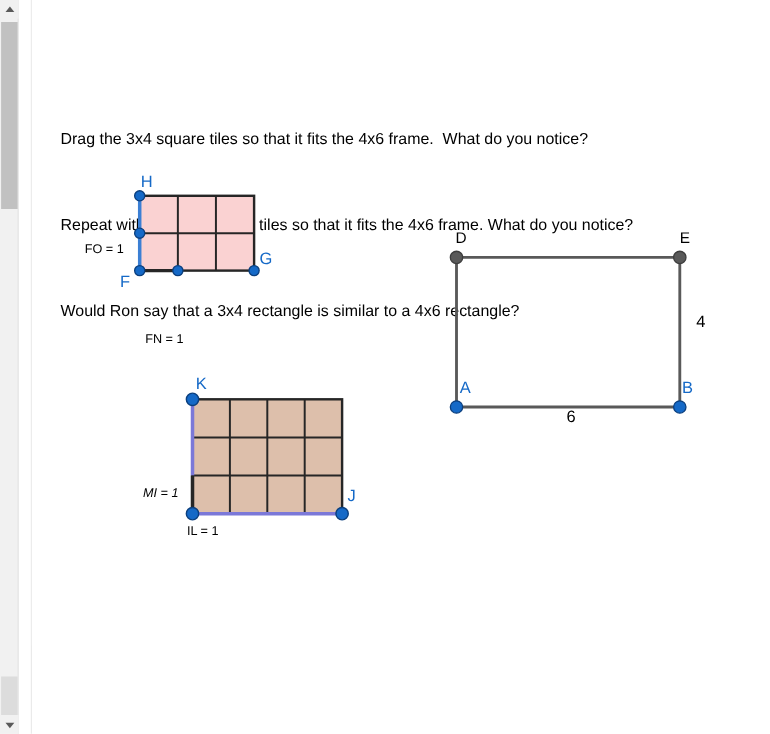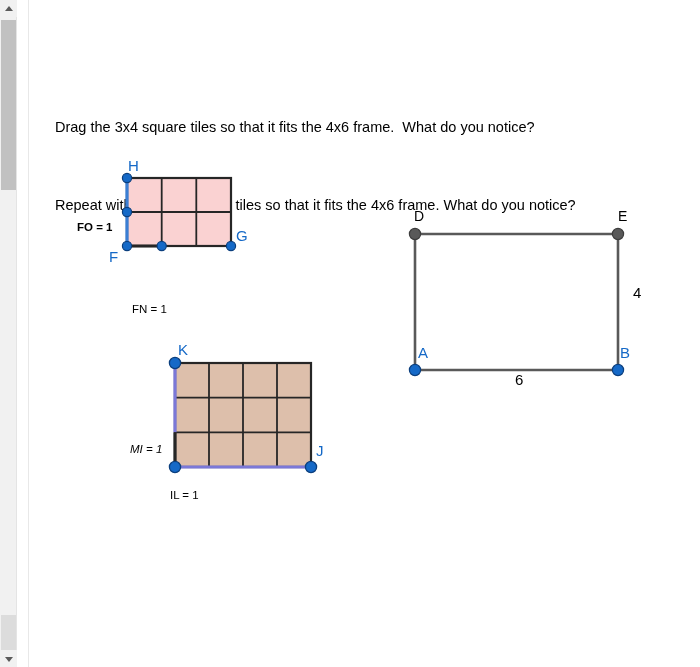--- a/index.html
+++ b/index.html
@@ -100,21 +100,21 @@
 
   svg { display: block; overflow: visible; }
 
   .lbl {
     position: absolute;
     font-size: 14px;
     white-space: nowrap;
   }
   .lbl.blue  { color: #1569c7; font-size: 15px; }
   .lbl.black { color: #000000; }
-  .lbl.bold  { font-weight: bold; font-size: 11.5px; }
+  .lbl.bold  { font-weight: normal; font-size: 11.5px; }
   .lbl.bolditalic { font-weight: normal; font-style: italic; font-size: 11.5px; }
   .lbl.small { font-size: 11.5px; }
   .lbl.dim   { color: #000000; font-size: 15px; }
 </style>
 </head>
 <body>
 
 <div id="scrollbar">
   <div id="sb-track-lower"></div>
   <div id="sb-thumb"></div>
@@ -125,20 +125,21 @@
     <span class="tri"></span>
   </div>
 </div>
 <div id="outer-gap"></div>
 
 <div id="canvas">
 
   <div id="prompt">
     <div>Drag the 3x4 square tiles so that it fits the 4x6 frame.  What do you notice?</div>
     <div>Repeat with the 2x3 square tiles so that it fits the 4x6 frame. What do you notice?</div>
+    <div>Would Ron say that a 3x4 rectangle is similar to a 4x6 rectangle?</div>
   </div>
 
   <div class="figure" style="left:0; top:0;">
 
     <svg width="671" height="667" style="position:absolute;left:0;top:0;pointer-events:none;">
 
       <g>
         <rect x="98" y="178" width="104" height="68" fill="#fad2d2" stroke="#262626" stroke-width="2.2"></rect>
         <line x1="132.7" y1="178" x2="132.7" y2="246" stroke="#262626" stroke-width="1.8"></line>
         <line x1="167.3" y1="178" x2="167.3" y2="246" stroke="#262626" stroke-width="1.8"></line>
@@ -180,21 +181,21 @@
       <line x1="146" y1="467" x2="282" y2="467" stroke="#7b78d8" stroke-width="3.2"></line>
 
       <circle cx="146" cy="363" r="5.6" fill="#1569c7" stroke="#0b3f7e" stroke-width="1.3"></circle>
       <circle cx="146" cy="467" r="5.6" fill="#1569c7" stroke="#0b3f7e" stroke-width="1.3"></circle>
       <circle cx="282" cy="467" r="5.6" fill="#1569c7" stroke="#0b3f7e" stroke-width="1.3"></circle>
     </svg>
 
     <span class="lbl blue" style="left:149px; top:341px;">K</span>
     <span class="lbl blue" style="left:287px; top:442px;">J</span>
     <span class="lbl black bolditalic" style="left:101px; top:443px;">MI = 1</span>
-    <span class="lbl black small" style="left:141px; top:489px;text-align:center;">IL = 1</span>
+    <span class="lbl black small" style="left:141px; top:477px;text-align:center;">IL = 1</span>
   </div>
 
   <div class="figure" style="left:0; top:0;">
 
     <svg width="671" height="667" style="position:absolute;left:0;top:0;pointer-events:none;">
 
       <g>
         <line x1="386" y1="234" x2="589" y2="234" stroke="#595959" stroke-width="2.6"></line>
         <line x1="589" y1="234" x2="589" y2="370" stroke="#595959" stroke-width="2.6"></line>
         <line x1="589" y1="370" x2="386" y2="370" stroke="#595959" stroke-width="2.6"></line>

